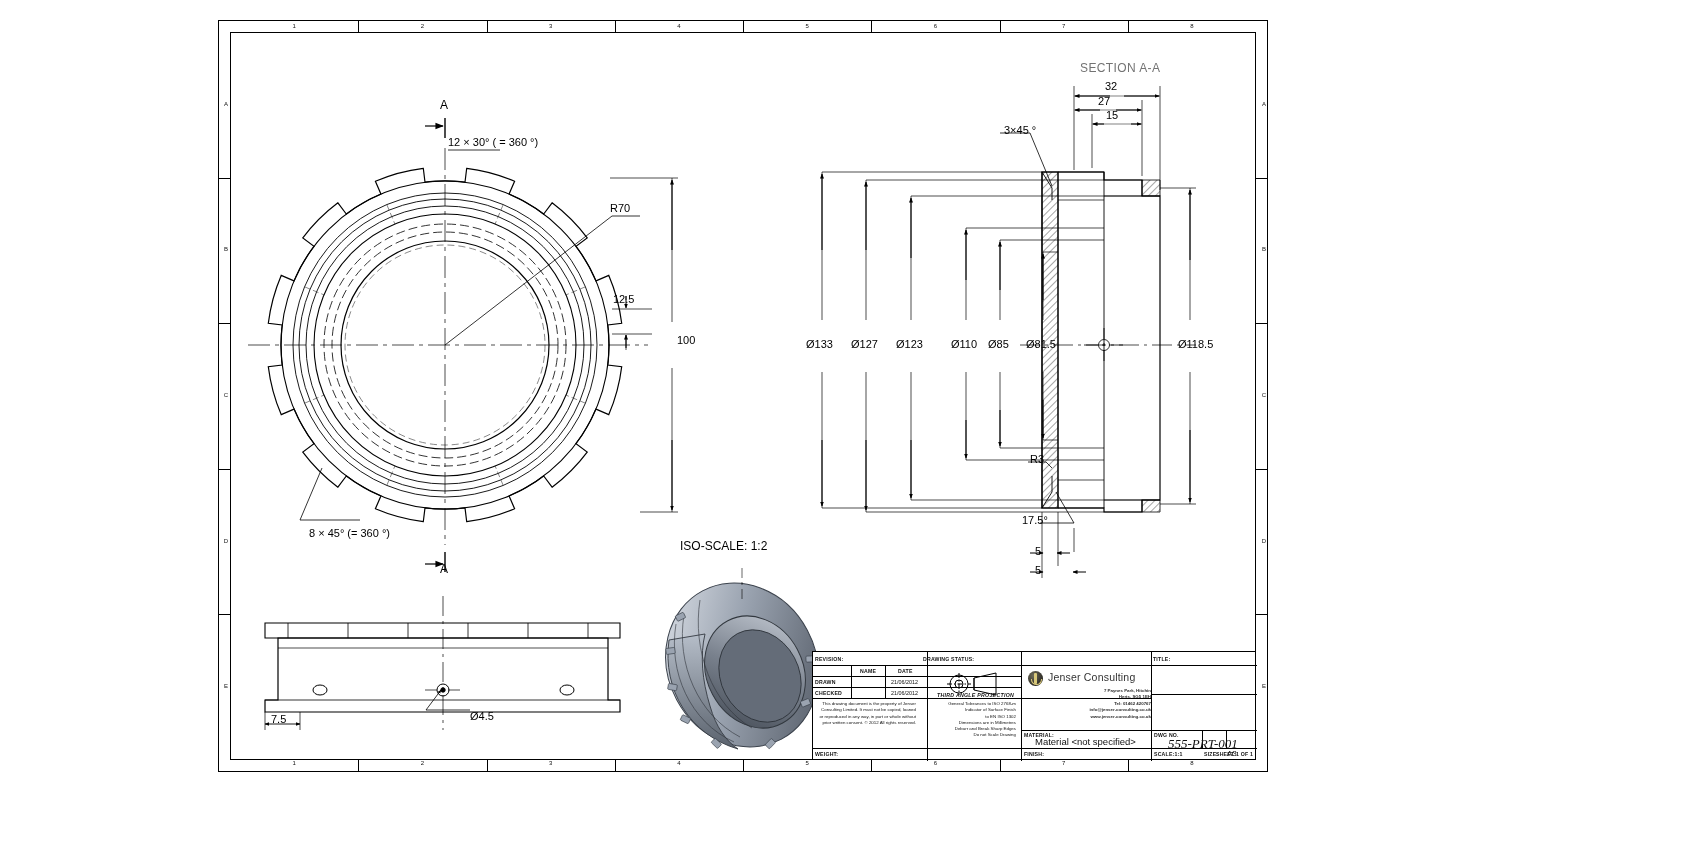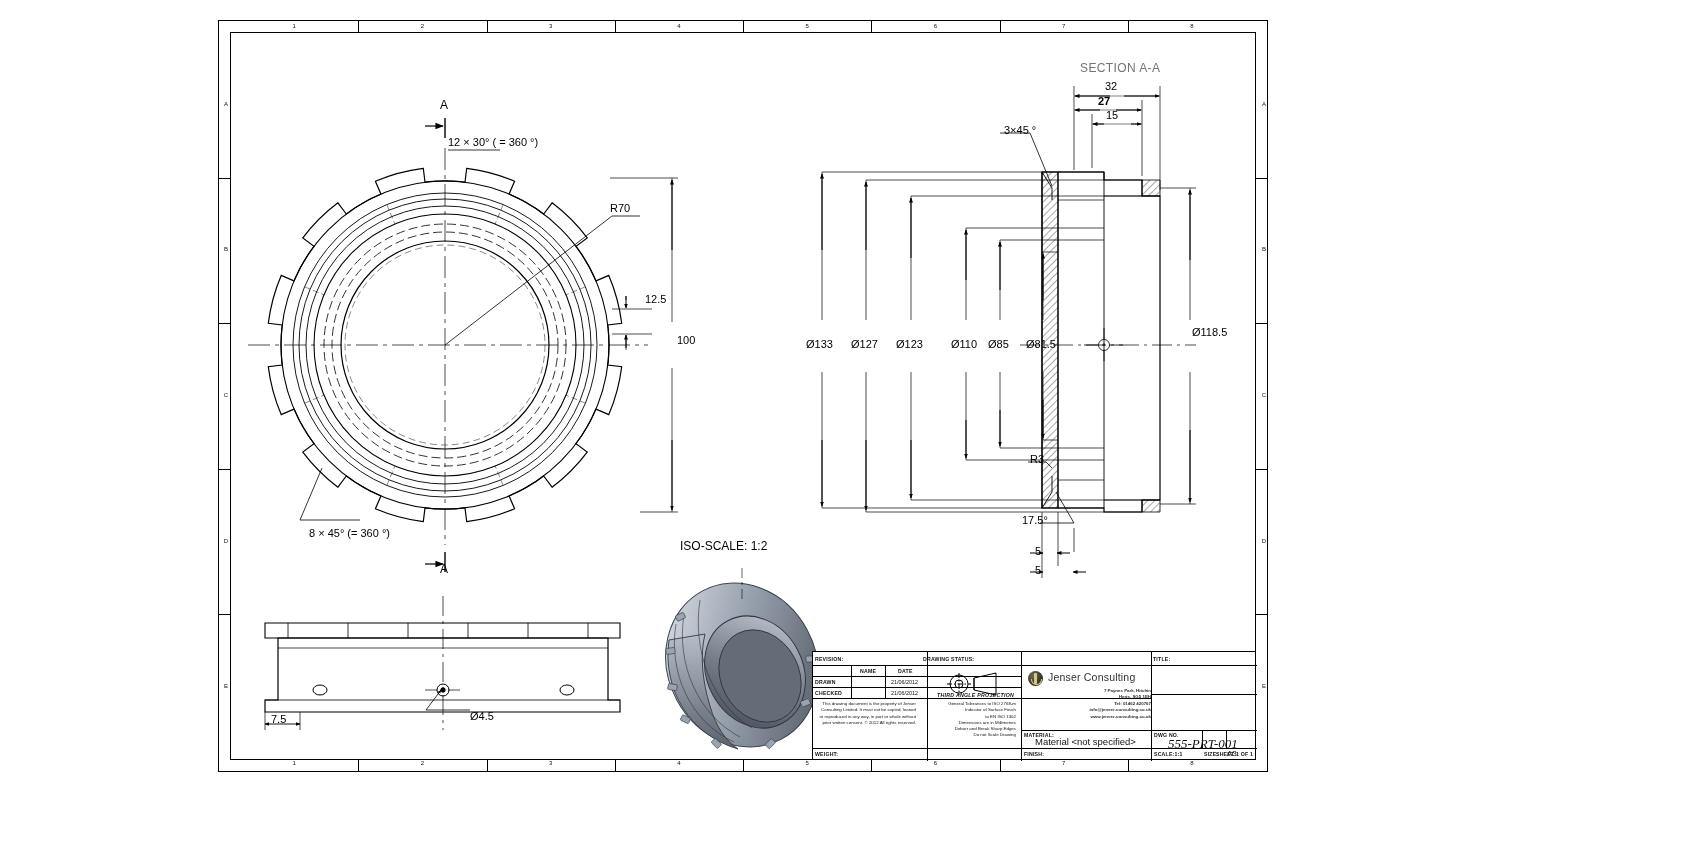--- a/index.html
+++ b/index.html
@@ -368,40 +368,40 @@
 
       <line x1="742" y1="568" x2="742" y2="600" stroke="#000" stroke-width="0.6" stroke-dasharray="10 4 3 4"></line>
     </g>
   </svg>
 
   <div class="lbl" style="left:440px;top:98px;">A</div>
   <div class="lbl" style="left:440px;top:562px;">A</div>
   <div class="dim" style="left:448px;top:136px;">12 × 30°  ( = 360 °)</div>
   <div class="dim" style="left:610px;top:202px;">R70</div>
   <div class="dim" style="left:309px;top:527px;">8 × 45°  (= 360 °)</div>
-  <div class="dim" style="left:613px;top:293px;margin-left:32px;">12.5</div>
+  <div class="dim" style="left:613px;top:293px;">12.5</div>
   <div class="dim" style="left:677px;top:334px;">100</div>
 
   <div class="sec-title" style="left:1080px;top:61px;">SECTION A-A</div>
   <div class="dim" style="left:1105px;top:80px;">32</div>
-  <div class="dim" style="left:1098px;top:95px;font-weight:bold;">27</div>
+  <div class="dim" style="left:1098px;top:95px;">27</div>
   <div class="dim" style="left:1106px;top:109px;">15</div>
   <div class="dim" style="left:1004px;top:124px;">3×45 °</div>
   <div class="dim" style="left:1030px;top:453px;">R3</div>
   <div class="dim" style="left:1022px;top:514px;">17.5°</div>
   <div class="dim" style="left:1035px;top:545px;">5</div>
   <div class="dim" style="left:1035px;top:564px;">5</div>
 
   <div class="dim" style="left:806px;top:338px;">Ø133</div>
   <div class="dim" style="left:851px;top:338px;">Ø127</div>
   <div class="dim" style="left:896px;top:338px;">Ø123</div>
   <div class="dim" style="left:951px;top:338px;">Ø110</div>
   <div class="dim" style="left:988px;top:338px;">Ø85</div>
   <div class="dim" style="left:1026px;top:338px;">Ø81.5</div>
-  <div class="dim" style="left:1178px;top:326px;margin-left:14px;">Ø118.5</div>
+  <div class="dim" style="left:1178px;top:338px;">Ø118.5</div>
 
   <div class="lbl" style="left:680px;top:539px;">ISO-SCALE: 1:2</div>
 
   <div class="dim" style="left:271px;top:713px;">7.5</div>
   <div class="dim" style="left:470px;top:710px;">Ø4.5</div>
 
   <div class="tb">
 
     <div class="tbl" style="left:114px;top:0;width:0;height:109px;"></div>
     <div class="tbl" style="left:208px;top:0;width:0;height:109px;"></div>

